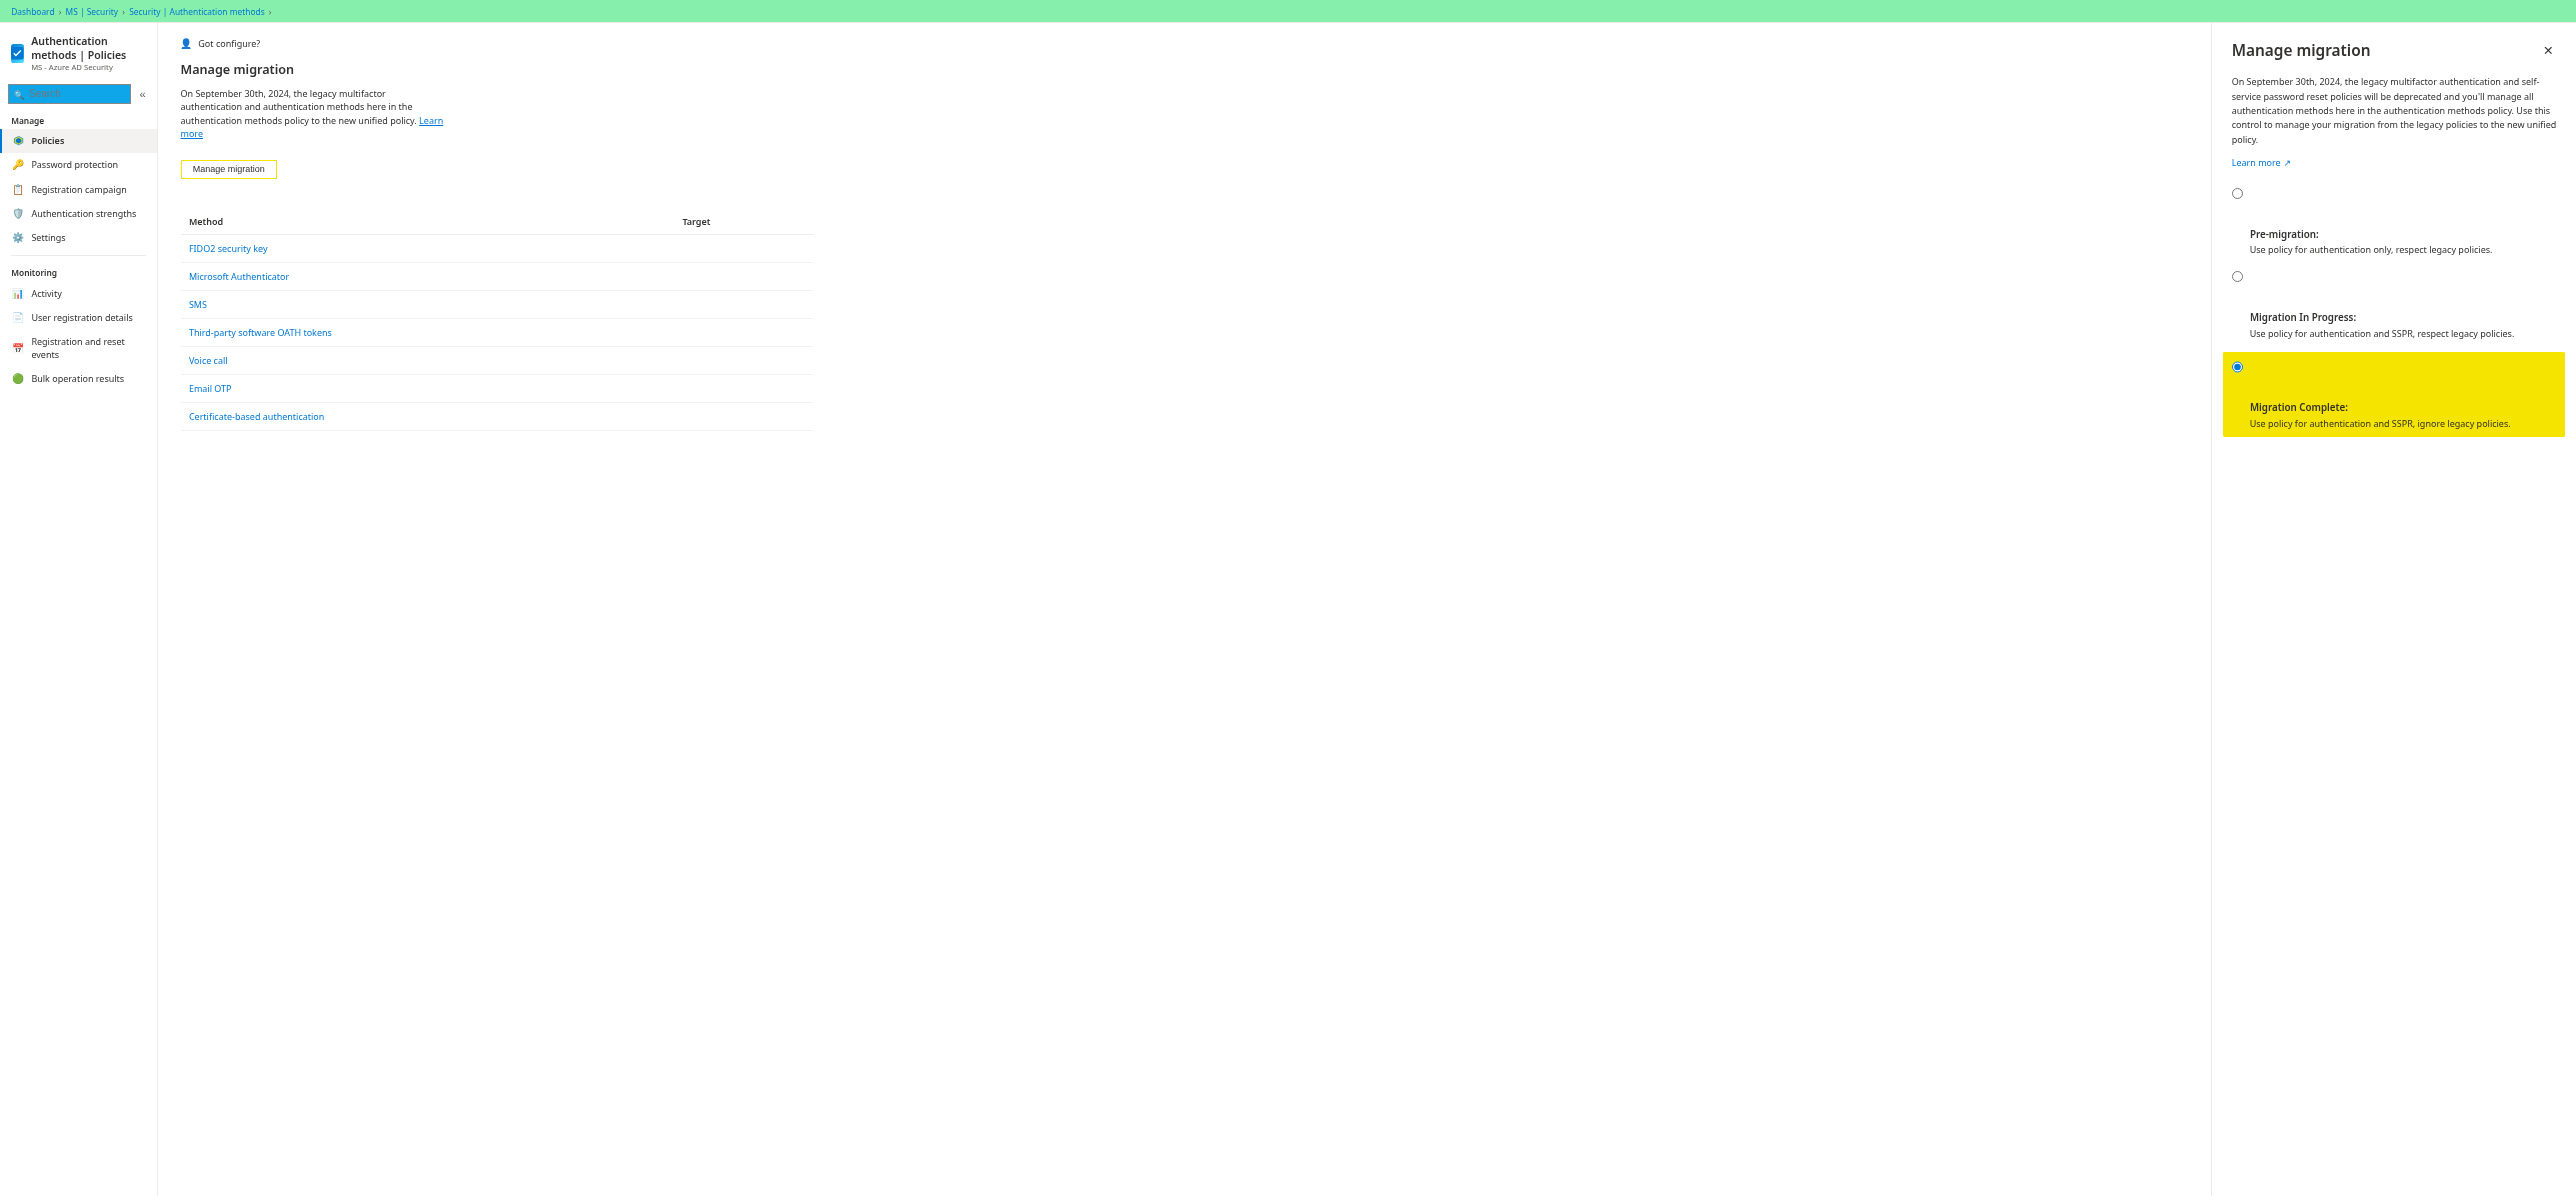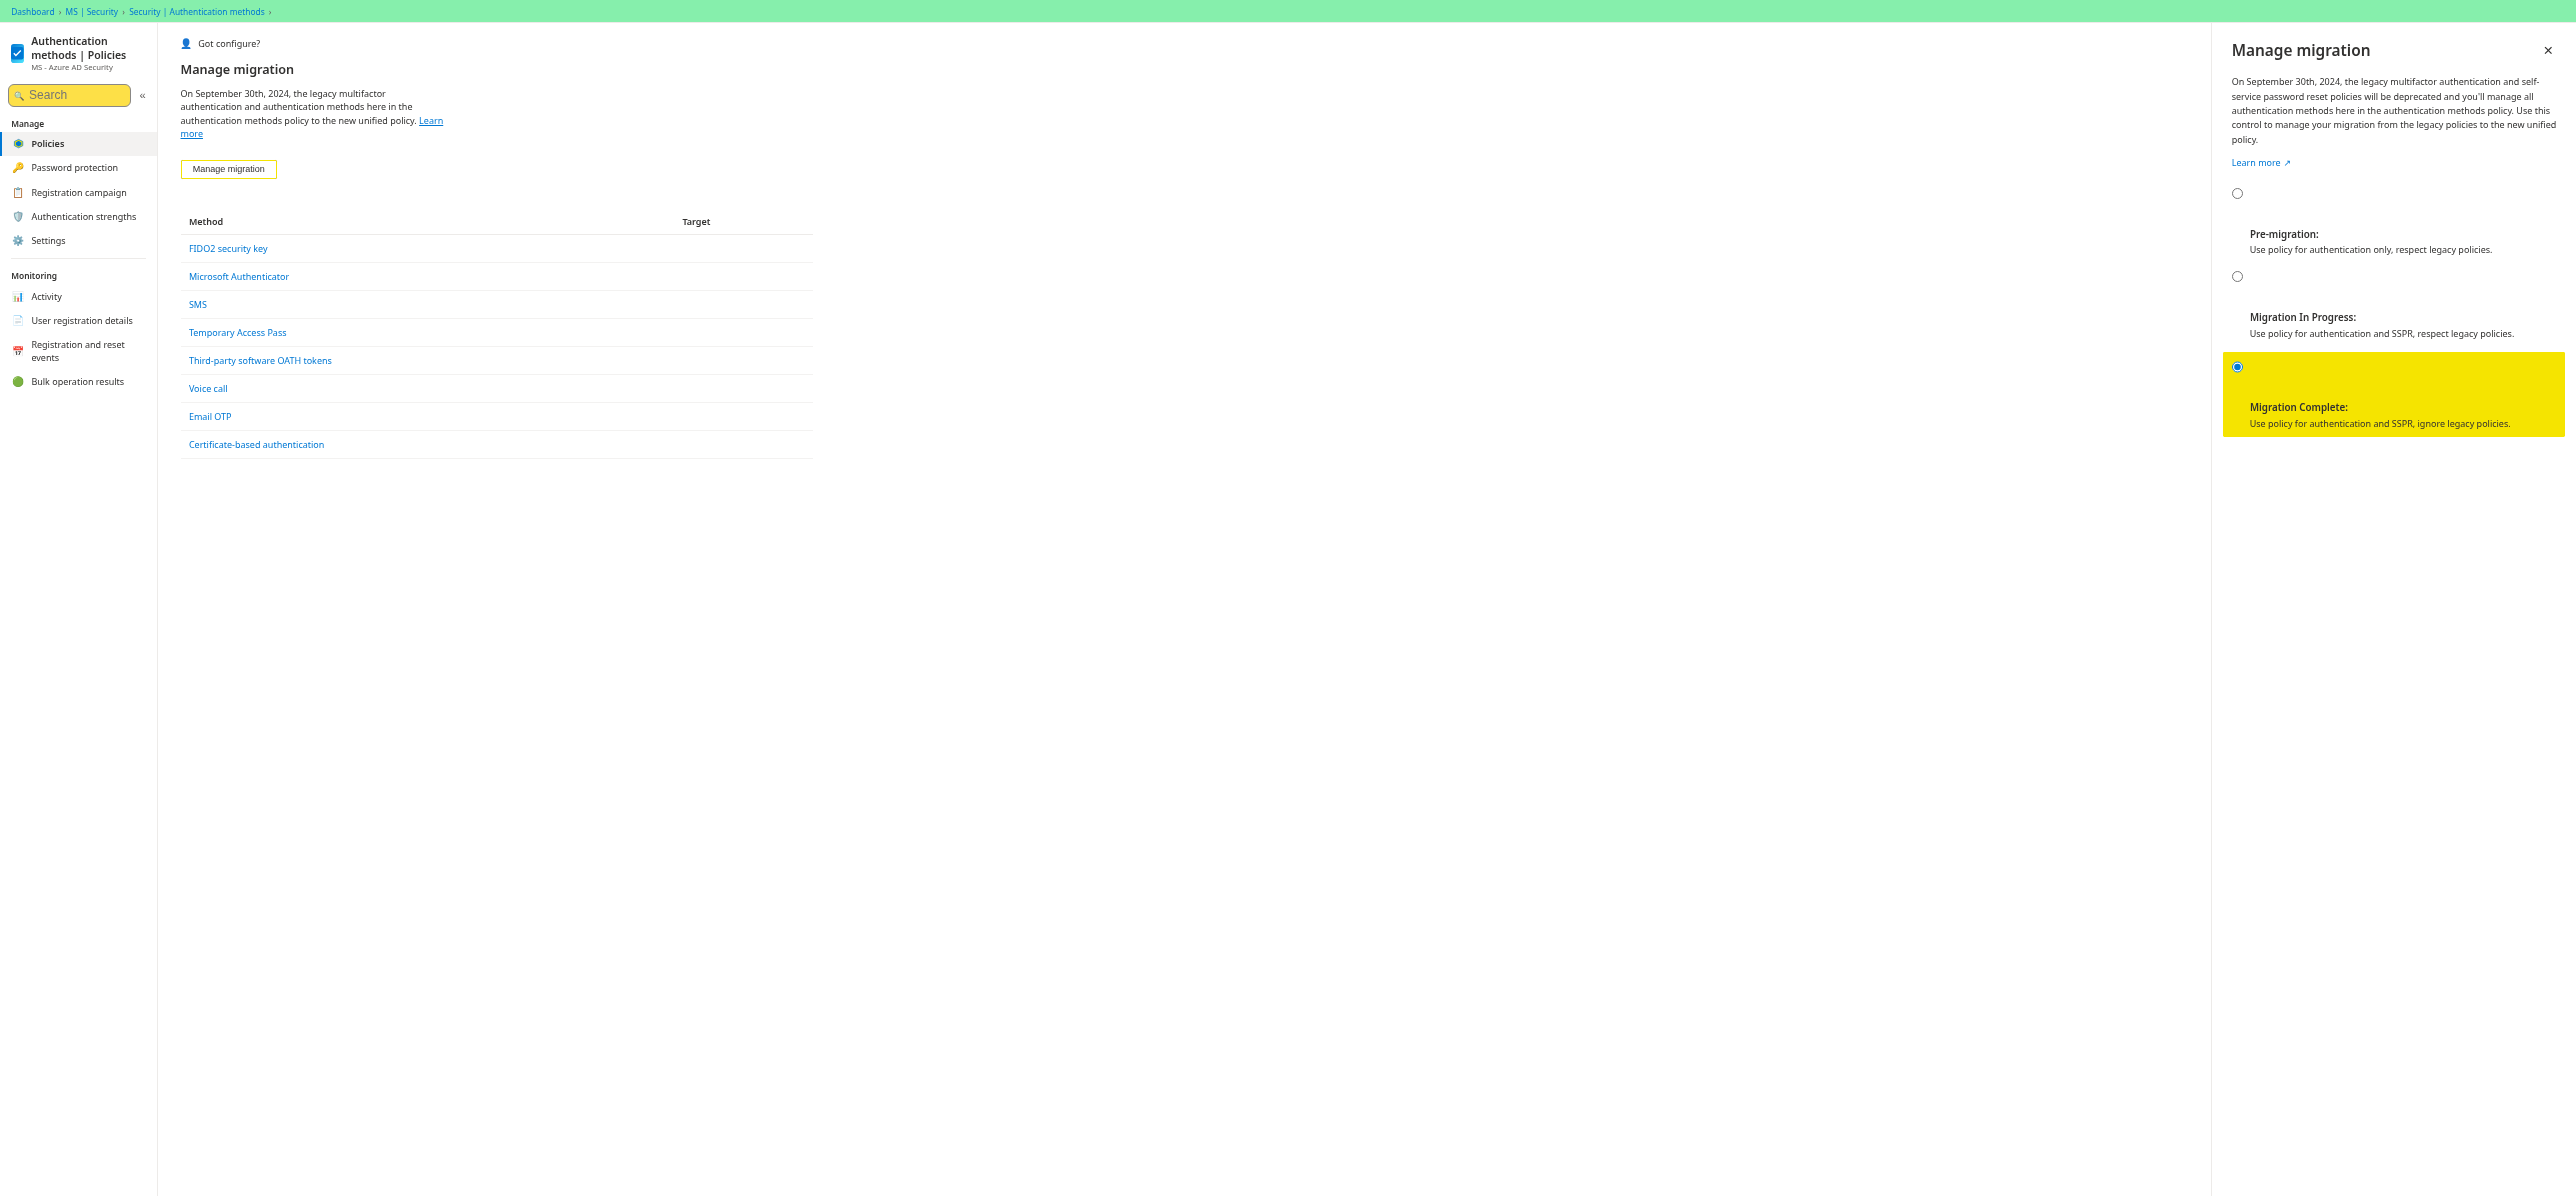--- a/index.html
+++ b/index.html
@@ -65,26 +65,26 @@
     }
 
     .sidebar-search {
       padding: 5.6px 8.4px;
       display: flex;
       align-items: center;
       gap: 5.6px;
     }
     .sidebar-search input {
       border: 0.7px solid #8a8886;
-      border-radius: 6px;
+      border-radius: 0;
       padding: 3.5px 5.6px 3.5px 19.7px;
-      font-size: 12px;
+      font-size: 10px;
       width: 100%;
       color: #323130;
-      background: #fde047;
+      background: #0ea5e9;
       outline: none;
     }
     .sidebar-search .search-wrapper {
       position: relative;
       flex: 1;
     }
     .sidebar-search .search-icon-wrap {
       position: absolute;
       left: 5.6px;
       top: 50%;
@@ -438,24 +438,20 @@
   </tr>
           <tr>
     <td><a href="#">Microsoft Authenticator</a></td>
     <td></td>
   </tr>
           <tr>
     <td><a href="#">SMS</a></td>
     <td></td>
   </tr>
           <tr>
-    <td><a href="#">Temporary Access Pass</a></td>
-    <td></td>
-  </tr>
-          <tr>
     <td><a href="#">Third-party software OATH tokens</a></td>
     <td></td>
   </tr>
           <tr>
     <td><a href="#">Voice call</a></td>
     <td></td>
   </tr>
           <tr>
     <td><a href="#">Email OTP</a></td>
     <td></td>

